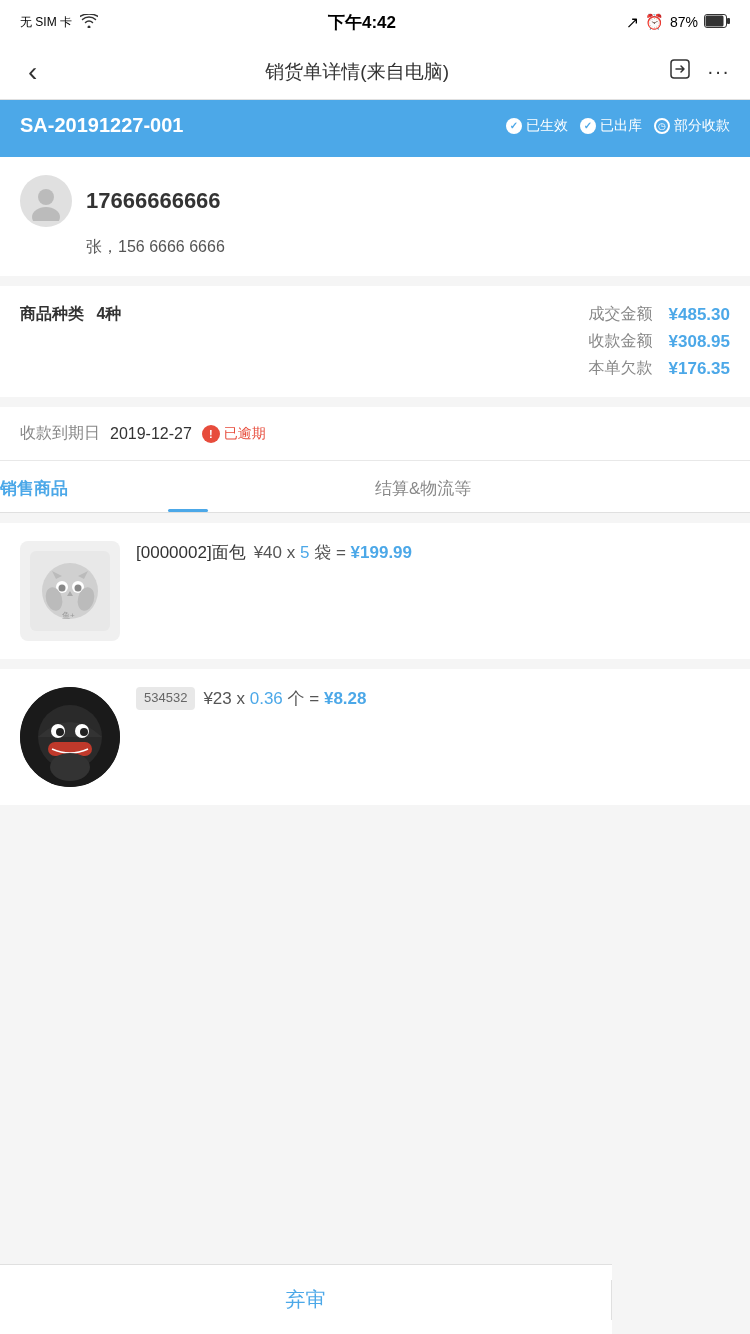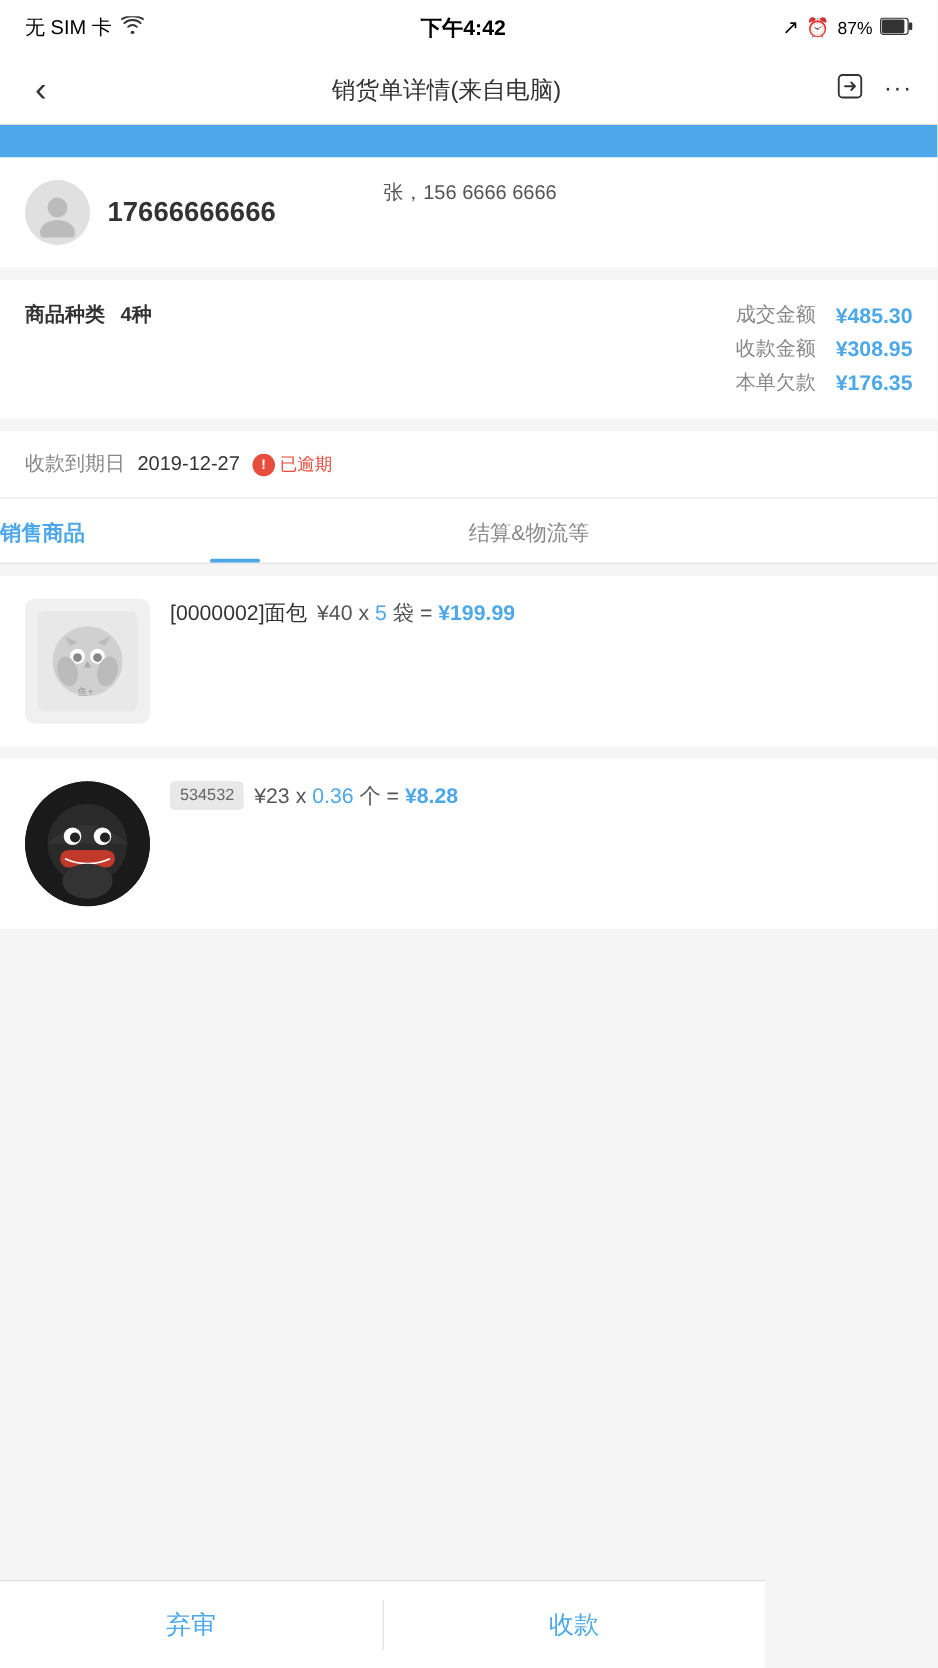--- a/index.html
+++ b/index.html
@@ -17,21 +17,21 @@
     .status-bar {
       background: #fff;
       height: 44px;
       display: flex;
       align-items: center;
       justify-content: space-between;
       padding: 0 20px;
       font-size: 15px;
       font-weight: 500;
     }
-    .status-left { display: flex; align-items: center; gap: 8px; font-size: 16px; }
+    .status-left { display: flex; align-items: center; gap: 8px; font-size: 12px; }
     .status-center { font-size: 17px; font-weight: 600; }
     .status-right { display: flex; align-items: center; gap: 6px; font-size: 14px; }
 
     
     .nav-bar {
       background: #fff;
       height: 56px;
       display: flex;
       align-items: center;
       justify-content: space-between;
@@ -114,22 +114,22 @@
       font-size: 14px;
       color: #fff;
     }
 
     
     .customer-section {
       background: #fff;
       padding: 18px 20px;
       margin-bottom: 10px;
       display: flex;
-      flex-direction: row;
-      gap: 20px;
+      flex-direction: column;
+      gap: 10px;
     }
     .customer-top {
       display: flex;
       align-items: center;
       gap: 14px;
     }
     .avatar {
       width: 52px;
       height: 52px;
       border-radius: 50%;
@@ -398,20 +398,37 @@
         <rect x="2" y="2" width="18" height="18" rx="3" stroke="#333" stroke-width="1.5" fill="none"></rect>
         <path d="M7 11 L15 11 M12 8l3 3-3 3" stroke="#333" stroke-width="1.5" stroke-linecap="round" stroke-linejoin="round"></path>
         <path d="M15 6v-2" stroke="none"></path>
       </svg>
     </span>
     <span class="nav-action-btn" style="font-size:20px; letter-spacing:1px;">···</span>
   </div>
 </div>
 
 <div class="header-banner">
+  <div style="display:flex; align-items:center; justify-content:space-between;">
+    <span class="order-id" style="font-size:20px; font-weight:700; color:#fff;">SA-20191227-001</span>
+    <div class="order-status" style="display:flex; align-items:center; gap:12px;">
+      <div class="status-badge">
+        <span class="check-icon"></span>
+        <span>已生效</span>
+      </div>
+      <div class="status-badge">
+        <span class="check-icon"></span>
+        <span>已出库</span>
+      </div>
+      <div class="status-badge">
+        <span class="clock-icon">◷</span>
+        <span>部分收款</span>
+      </div>
+    </div>
+  </div>
 </div>
 
 <div class="customer-section" style="background:#fff; padding:18px 20px; margin-bottom:10px;">
   <div class="customer-top">
     <div class="avatar">
       <svg width="40" height="40" viewBox="0 0 40 40">
         <circle cx="20" cy="16" r="8" fill="#bbb"></circle>
         <ellipse cx="20" cy="36" rx="14" ry="10" fill="#bbb"></ellipse>
       </svg>
     </div>
@@ -535,14 +552,13 @@
     </div>
   </div>
 
 </div>
 
 <div class="bottom-spacer"></div>
 
 <div class="bottom-bar">
   <div class="bottom-btn cancel">弃审</div>
   <div class="bottom-divider"></div>
-  <div class="bottom-btn confirm">收款</div>
 </div>
 
 </body></html>

